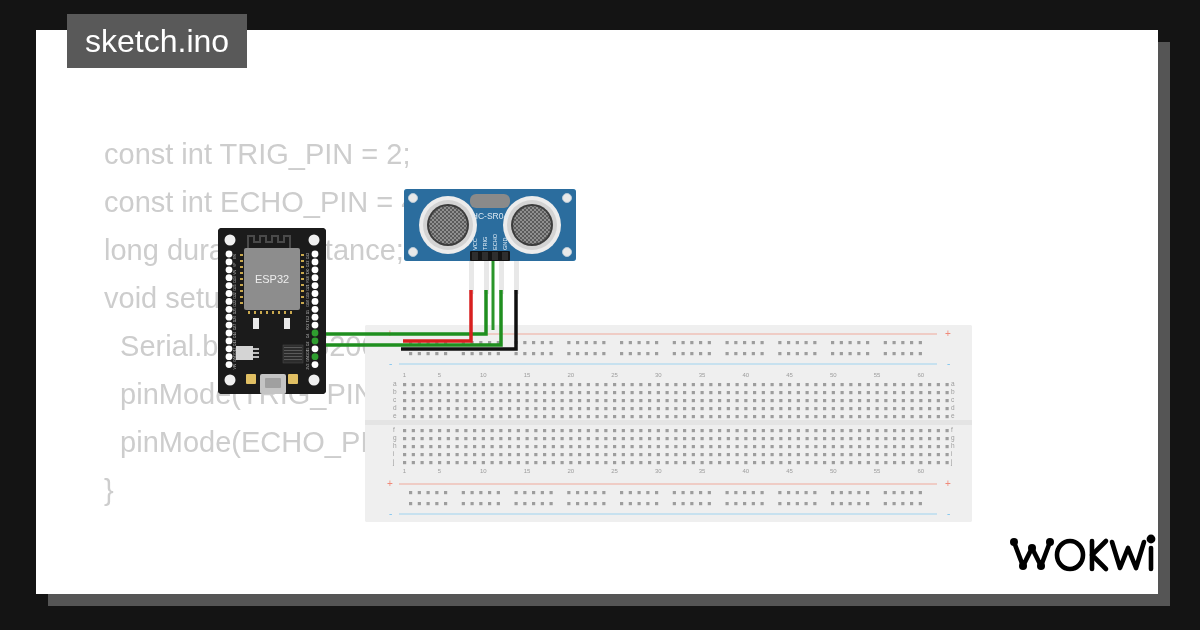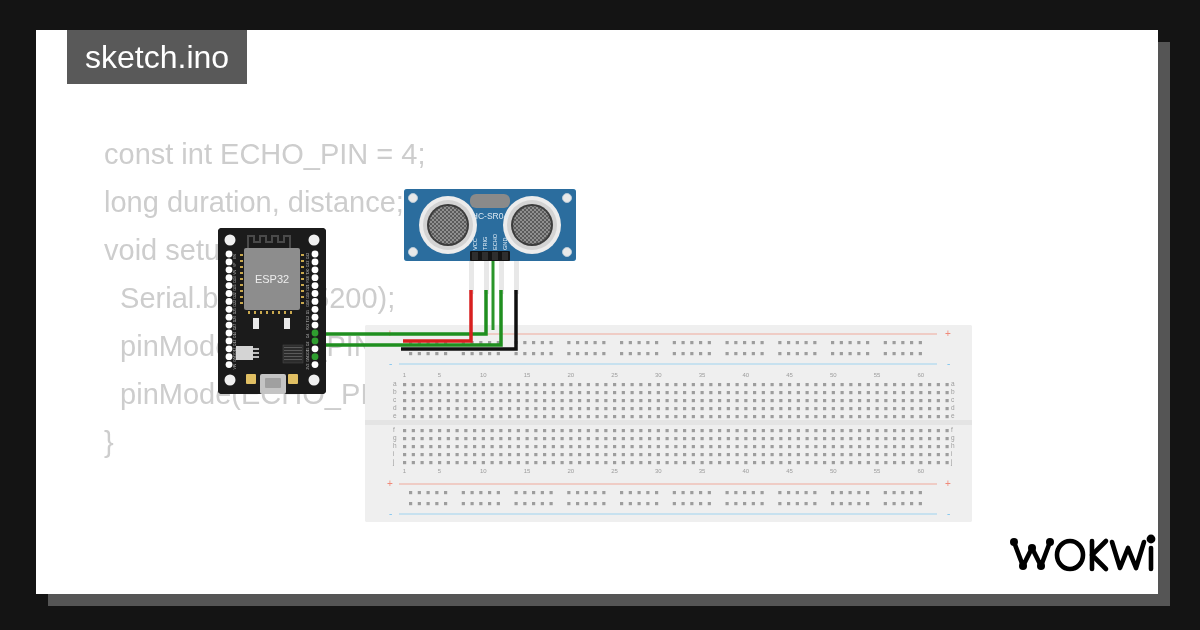--- a/index.html
+++ b/index.html
@@ -31,21 +31,20 @@
 
   
   .file-tab {
     position: absolute;
     left: 67px; top: 14px;
     height: 54px;
     padding: 0 18px;
     display: flex; align-items: center;
     background: #595959;
     z-index: 40;
-    margin-top: 16px;
   }
   .file-tab-label {
     color: #ffffff;
     font-size: 32px;
     line-height: 34px;
     font-family: "Liberation Sans", sans-serif;
     white-space: nowrap;
   }
 
   
@@ -109,20 +108,21 @@
 </head>
 <body>
 
 <div id="root">
 
   <div class="sheet-shadow"></div>
 
   <div class="sheet">
 
     <div class="code">
+      <div class="code-line">const int TRIG_PIN = 2;</div>
       <div class="code-line">const int ECHO_PIN = 4;</div>
       <div class="code-line">long duration, distance;</div>
       <div class="code-line"></div>
       <div class="code-line"></div>
       <div class="code-line">void setup() {</div>
       <div class="code-line">  Serial.begin(115200);</div>
       <div class="code-line">  pinMode(TRIG_PIN, OUTPUT);</div>
       <div class="code-line">  pinMode(ECHO_PIN, INPUT);</div>
       <div class="code-line">}</div>
     </div>

